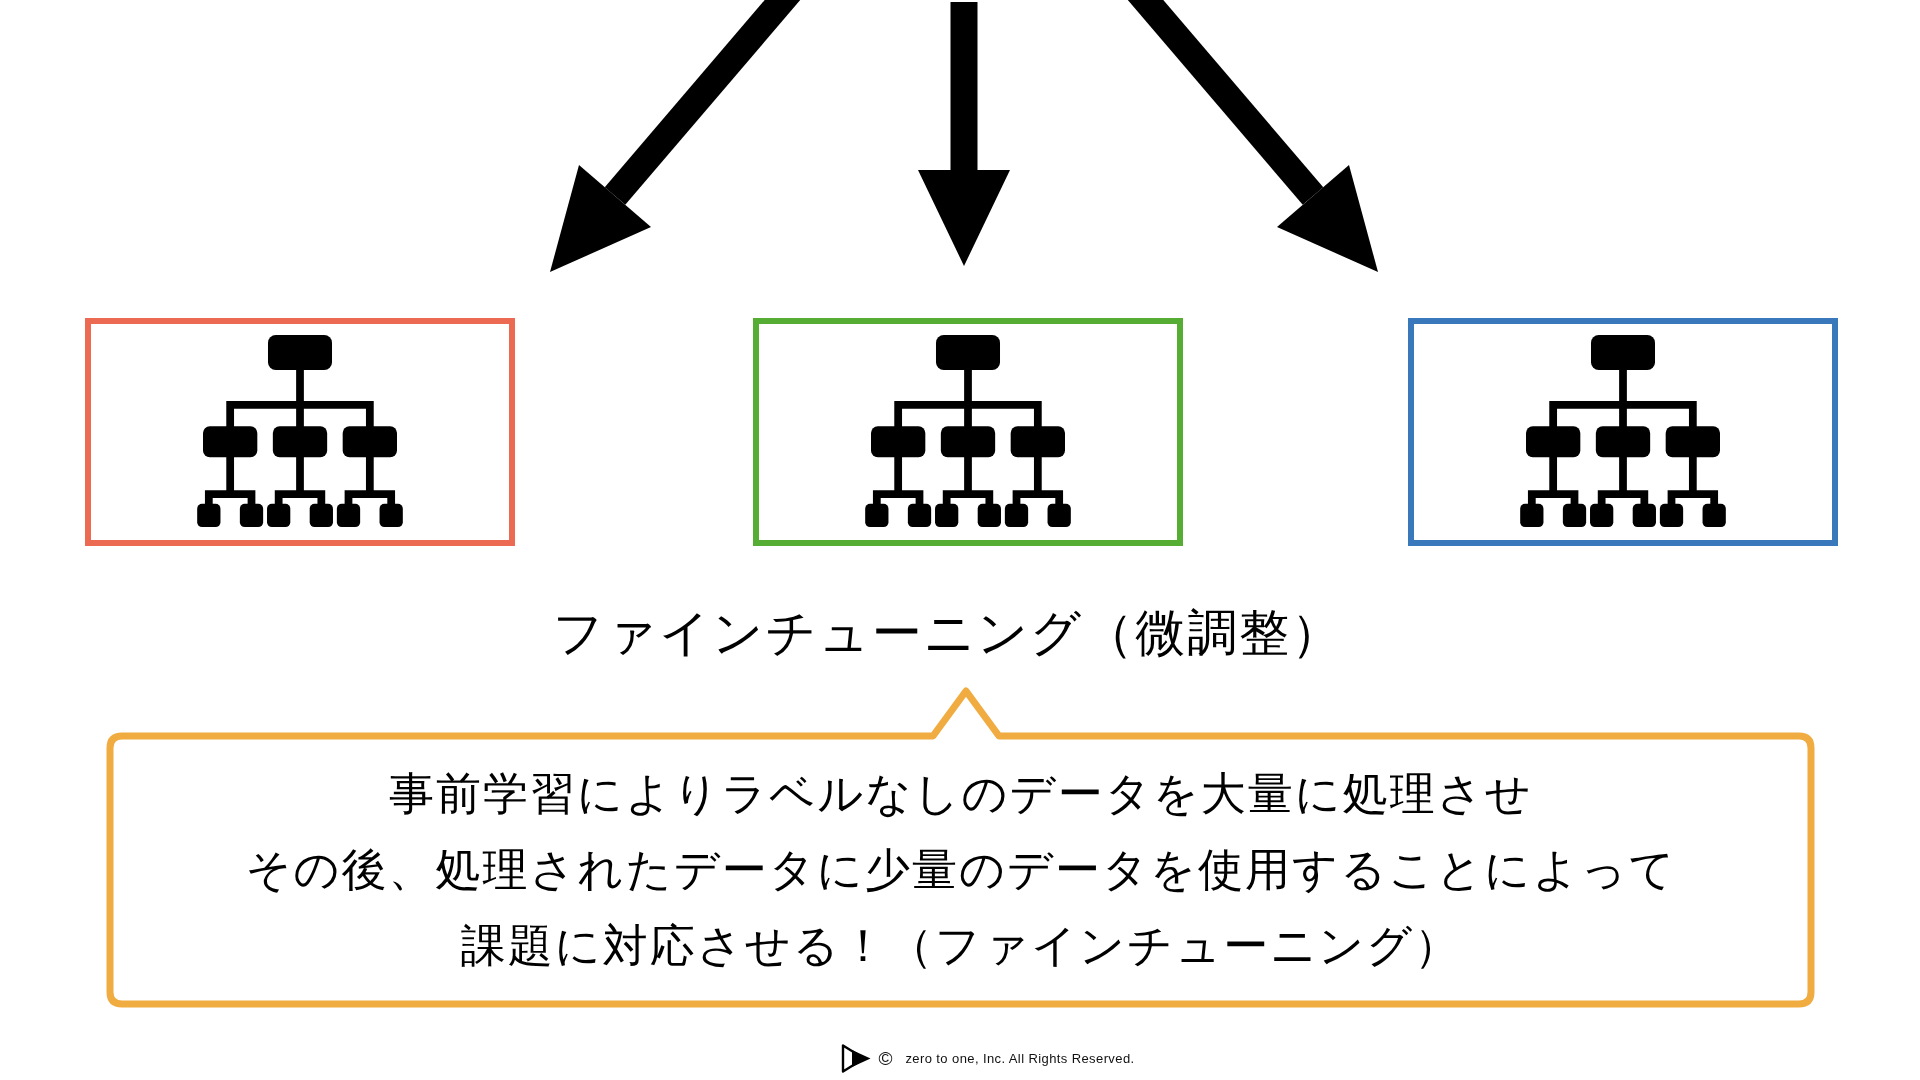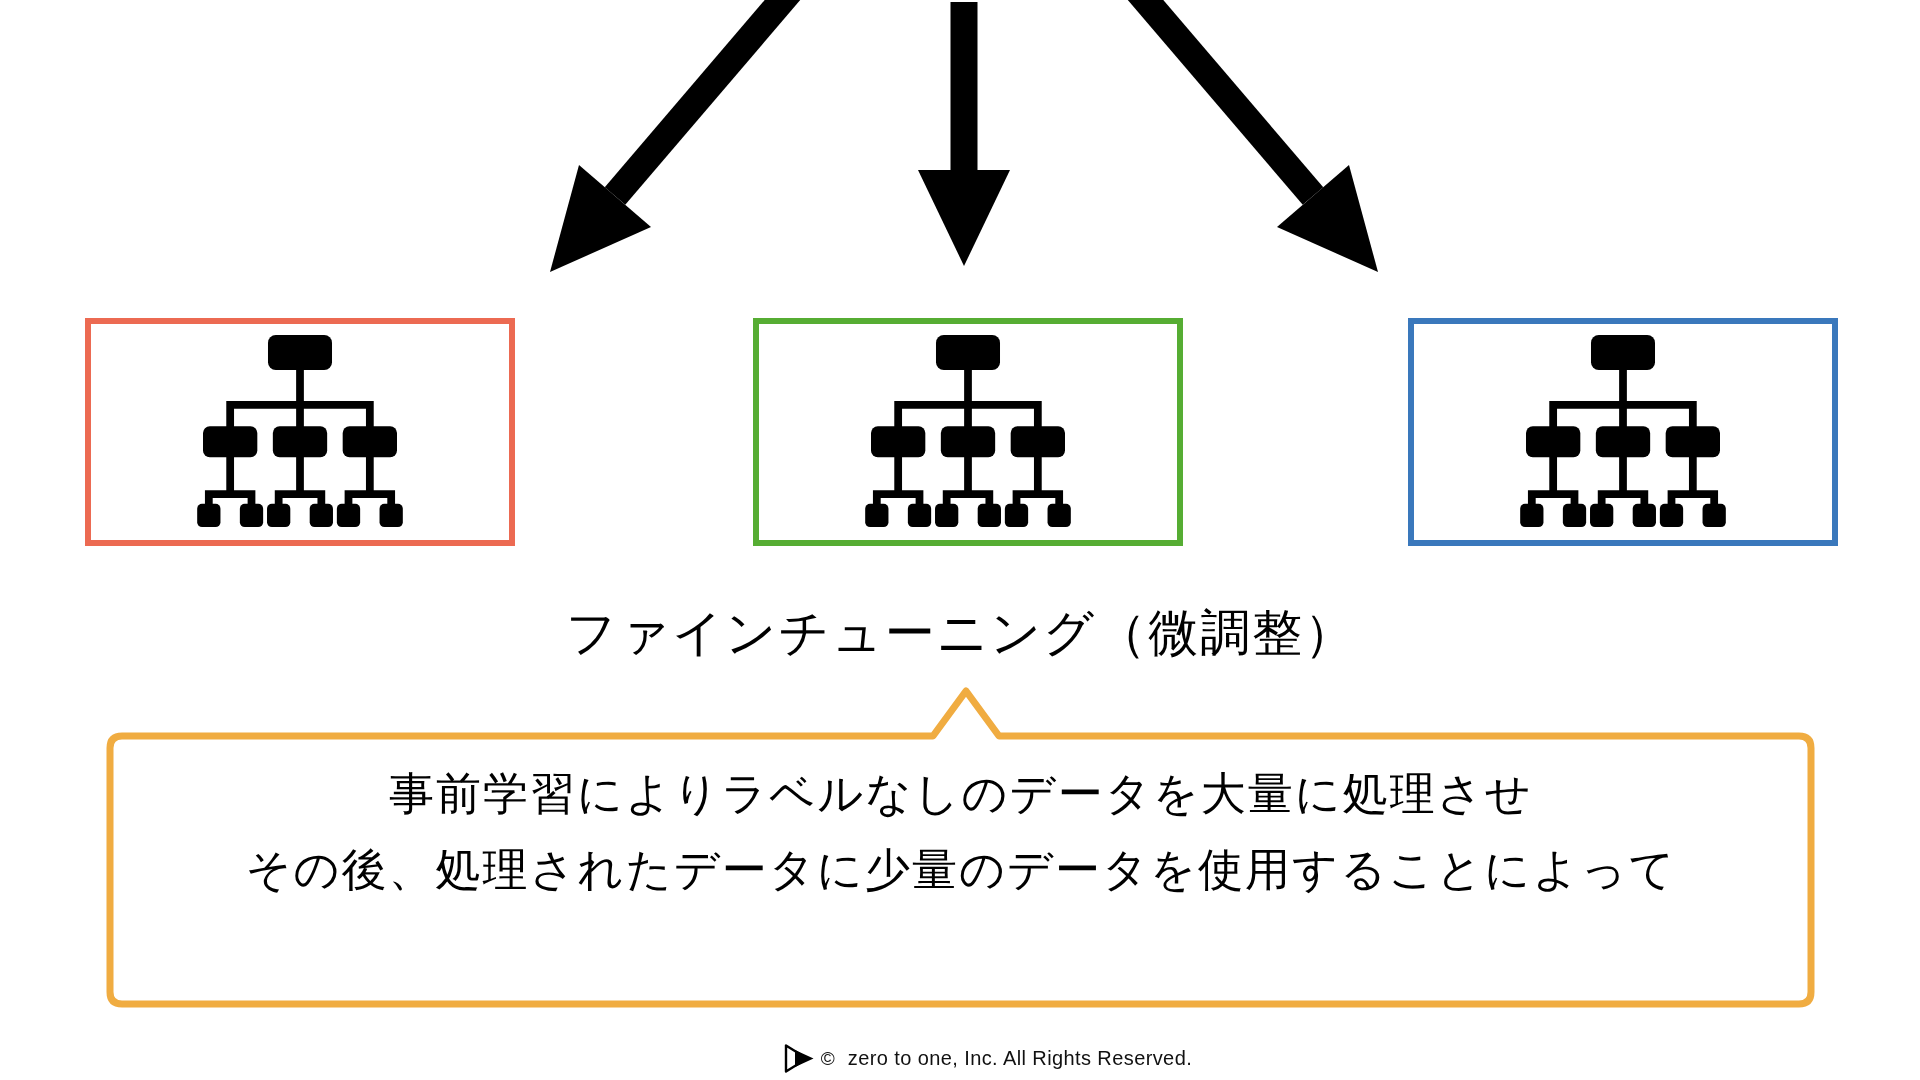--- a/index.html
+++ b/index.html
@@ -34,21 +34,21 @@
     justify-content: center;
     background: #ffffff;
   }
   .model-box.red   { left: 85px;   border-color: #EC6A52; }
   .model-box.green { left: 753px;  border-color: #56AD33; }
   .model-box.blue  { left: 1408px; border-color: #3A78BC; }
 
   
   .ft-caption {
     position: absolute;
-    left: 13px; top: 601px;
+    left: 0; top: 601px;
     width: 1896px;
     text-align: center;
     font-size: 50px;
     line-height: 64px;
     letter-spacing: 2px;
     color: #000000;
     white-space: nowrap;
   }
 
   
@@ -87,21 +87,21 @@
     align-items: center;
     transform: translateX(28px);
   }
   .footer .logo { margin-right: 6px; }
   .footer .copyright {
     font-size: 19px;
     margin-right: 13px;
     color: #111111;
   }
   .footer .footer-text {
-    font-size: 20px;
+    font-size: 13px;
     letter-spacing: 0.4px;
     color: #111111;
   }
 </style>
 </head>
 <body>
 
 <div class="slide">
 
   <svg class="arrows-layer" viewBox="0 0 1920 300" xmlns="http://www.w3.org/2000/svg" aria-hidden="true">
@@ -195,20 +195,21 @@
   </div>
 
   <div class="ft-caption">ファインチューニング（微調整）</div>
 
   <svg class="callout-outline" viewBox="0 0 1920 1080" xmlns="http://www.w3.org/2000/svg" aria-hidden="true">
     <path d="M 999,736 H 1799 Q 1811,736 1811,748 V 992 Q 1811,1004 1799,1004 H 122 Q 110,1004 110,992 V 748 Q 110,736 122,736 H 933 L 966,691 Z" fill="none" stroke="#F0AC41" stroke-width="7" stroke-linejoin="round" stroke-linecap="round"></path>
   </svg>
 
   <div class="callout-line l1">事前学習によりラベルなしのデータを大量に処理させ</div>
   <div class="callout-line l2">その後、処理されたデータに少量のデータを使用することによって</div>
+  <div class="callout-line l3">課題に対応させる！（ファインチューニング）</div>
 
   <div class="footer">
     <div class="footer-inner">
       <svg class="logo" width="31" height="29" viewBox="0 0 31 29" xmlns="http://www.w3.org/2000/svg" aria-hidden="true">
         <polygon points="2,1.5 2,27.5 23,14.5" fill="none" stroke="#000" stroke-width="2.4" stroke-linejoin="round"></polygon>
         <polygon points="11,6 11,23 29.5,14.5" fill="#000"></polygon>
       </svg>
       <span class="copyright">©</span>
       <span class="footer-text">zero to one, Inc. All Rights Reserved.</span>
     </div>

